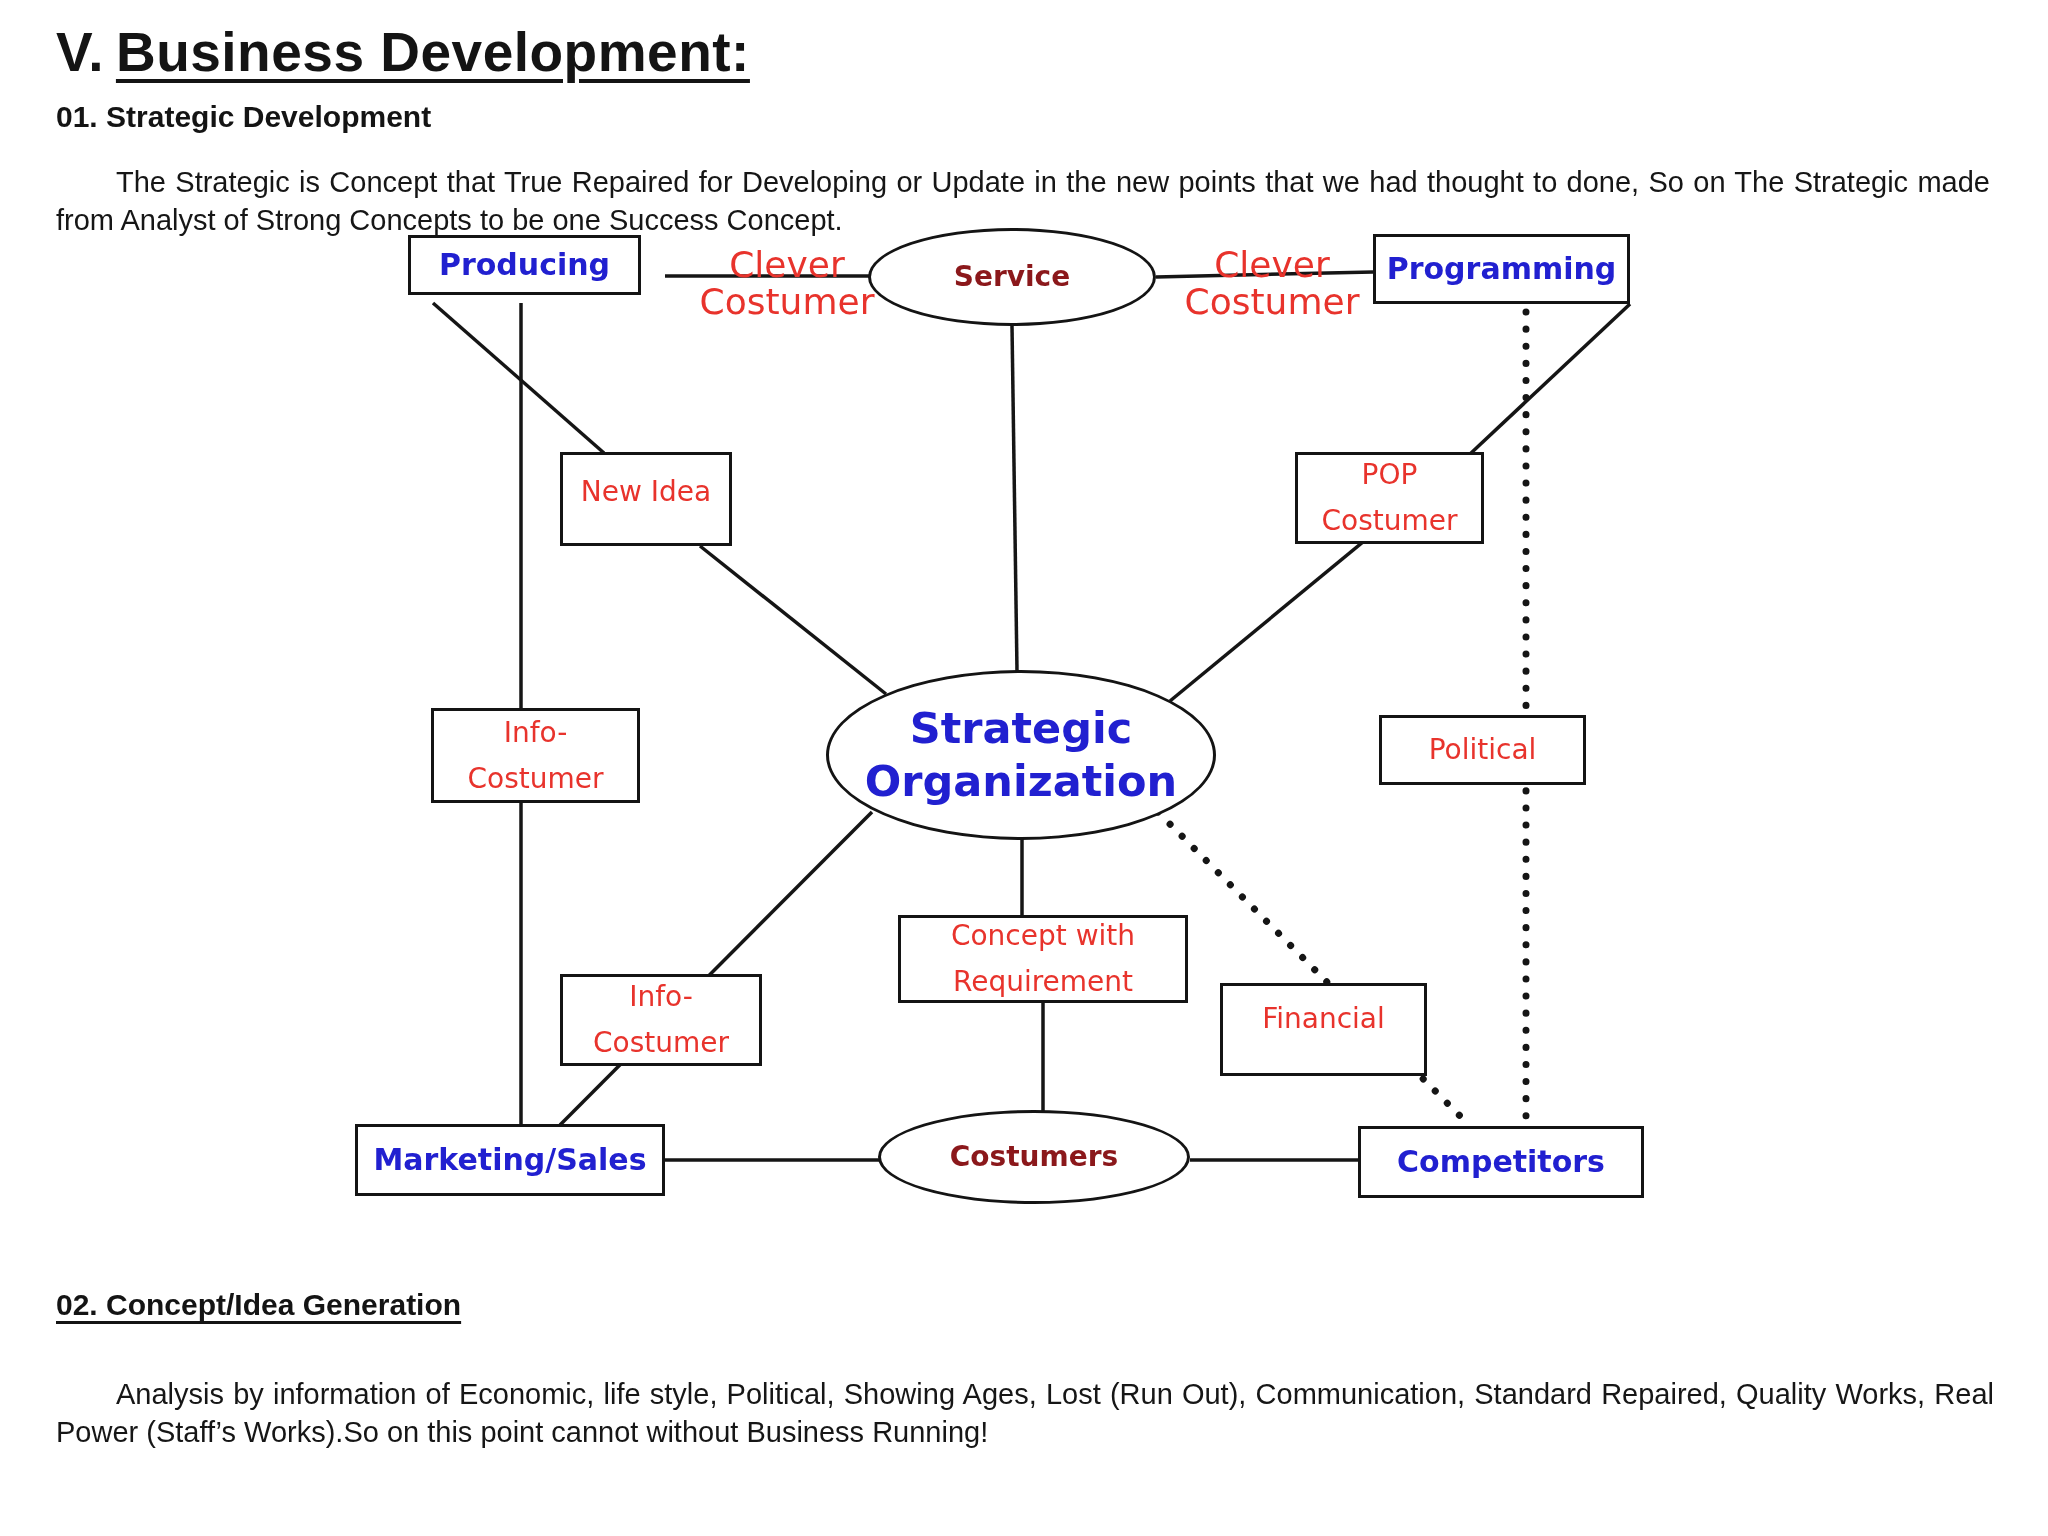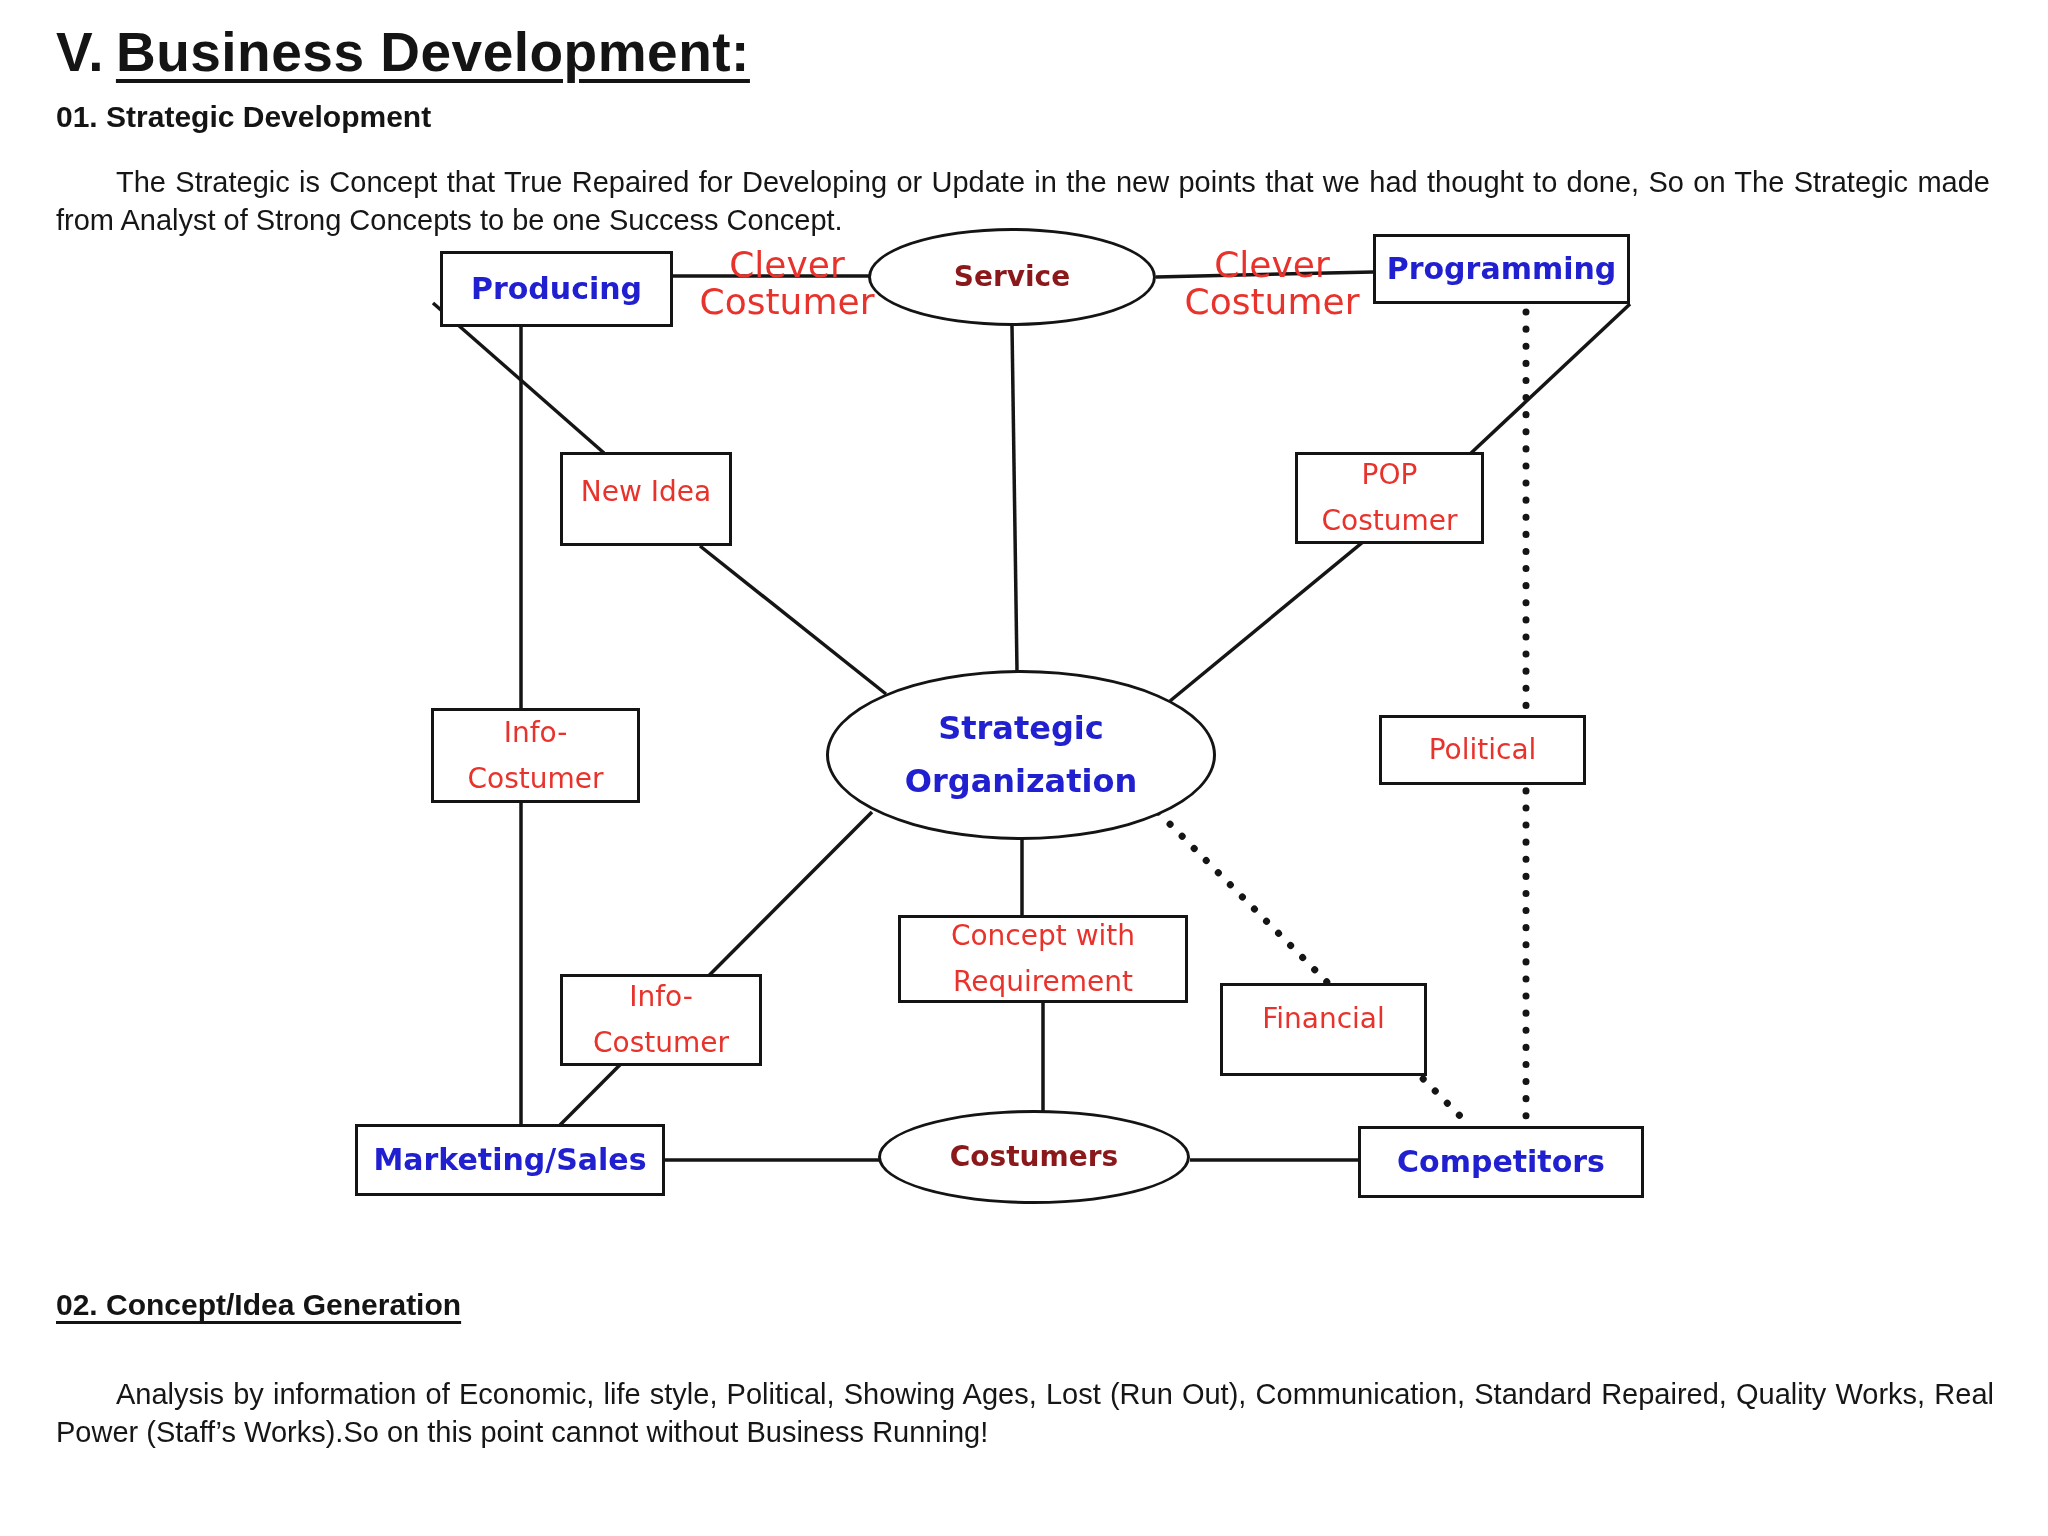--- a/index.html
+++ b/index.html
@@ -22,27 +22,27 @@
   .diagram{position:absolute;left:0;top:0;width:2048px;height:1536px;}
   svg.conn{position:absolute;left:0;top:0;z-index:1;pointer-events:none;}
   .node{position:absolute;z-index:2;display:flex;flex-direction:column;align-items:center;
         justify-content:center;background:#ffffff;border:3px solid #141414;
         font-family:"DejaVu Sans",sans-serif;text-align:center;box-sizing:border-box;}
   .ellipse{border-radius:50%;}
   .bias-top{justify-content:flex-start;}
   .bluelab{color:var(--blue-label);font-weight:bold;font-size:30px;line-height:34px;}
   .maroonlab{color:var(--maroon-label);font-weight:bold;font-size:28px;line-height:32px;}
   .redlab{color:var(--red-label);font-size:28px;line-height:46px;}
-  .strat{color:var(--blue-label);font-weight:bold;font-size:32px;line-height:53px;}
+  .strat{color:var(--blue-label);font-weight:bold;font-size:43px;line-height:53px;}
   .edge-label{position:absolute;z-index:3;width:200px;text-align:center;
         color:var(--red-label);font-size:36px;line-height:37px;
         font-family:"DejaVu Sans",sans-serif;}
 
   
-  .n-producing{left:440px;top:235px;width:233px;height:76px;margin-top:16px;}
+  .n-producing{left:408px;top:235px;width:233px;height:60px;}
   .n-service{left:868px;top:228px;width:288px;height:98px;}
   .n-programming{left:1373px;top:234px;width:257px;height:70px;}
   .n-newidea{left:560px;top:452px;width:172px;height:94px;padding-top:14px;}
   .n-pop{left:1295px;top:452px;width:189px;height:92px;}
   .n-strategic{left:826px;top:670px;width:390px;height:170px;}
   .n-infoleft{left:431px;top:708px;width:209px;height:95px;}
   .n-political{left:1379px;top:715px;width:207px;height:70px;}
   .n-concept{left:898px;top:915px;width:290px;height:88px;align-items:center;}
   .n-infolower{left:560px;top:974px;width:202px;height:92px;}
   .n-financial{left:1220px;top:983px;width:207px;height:93px;padding-top:10px;}

